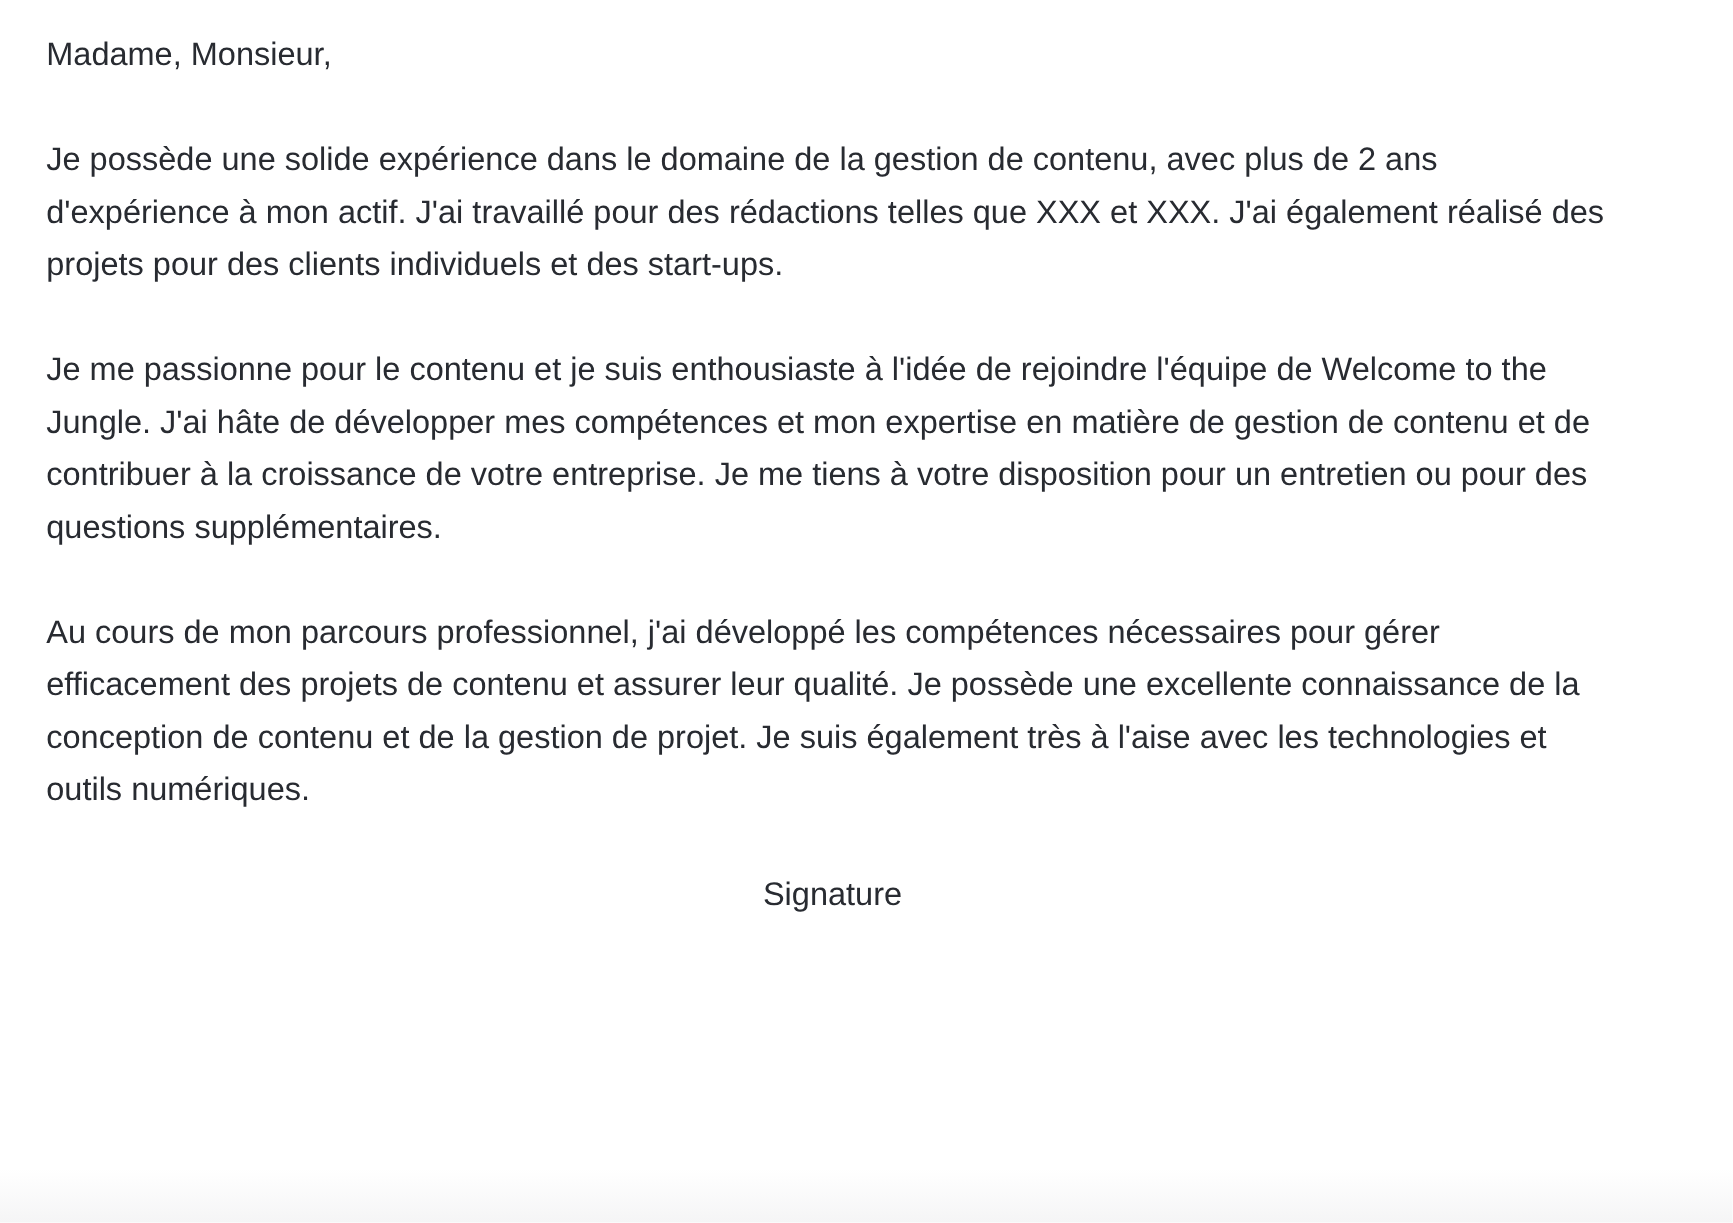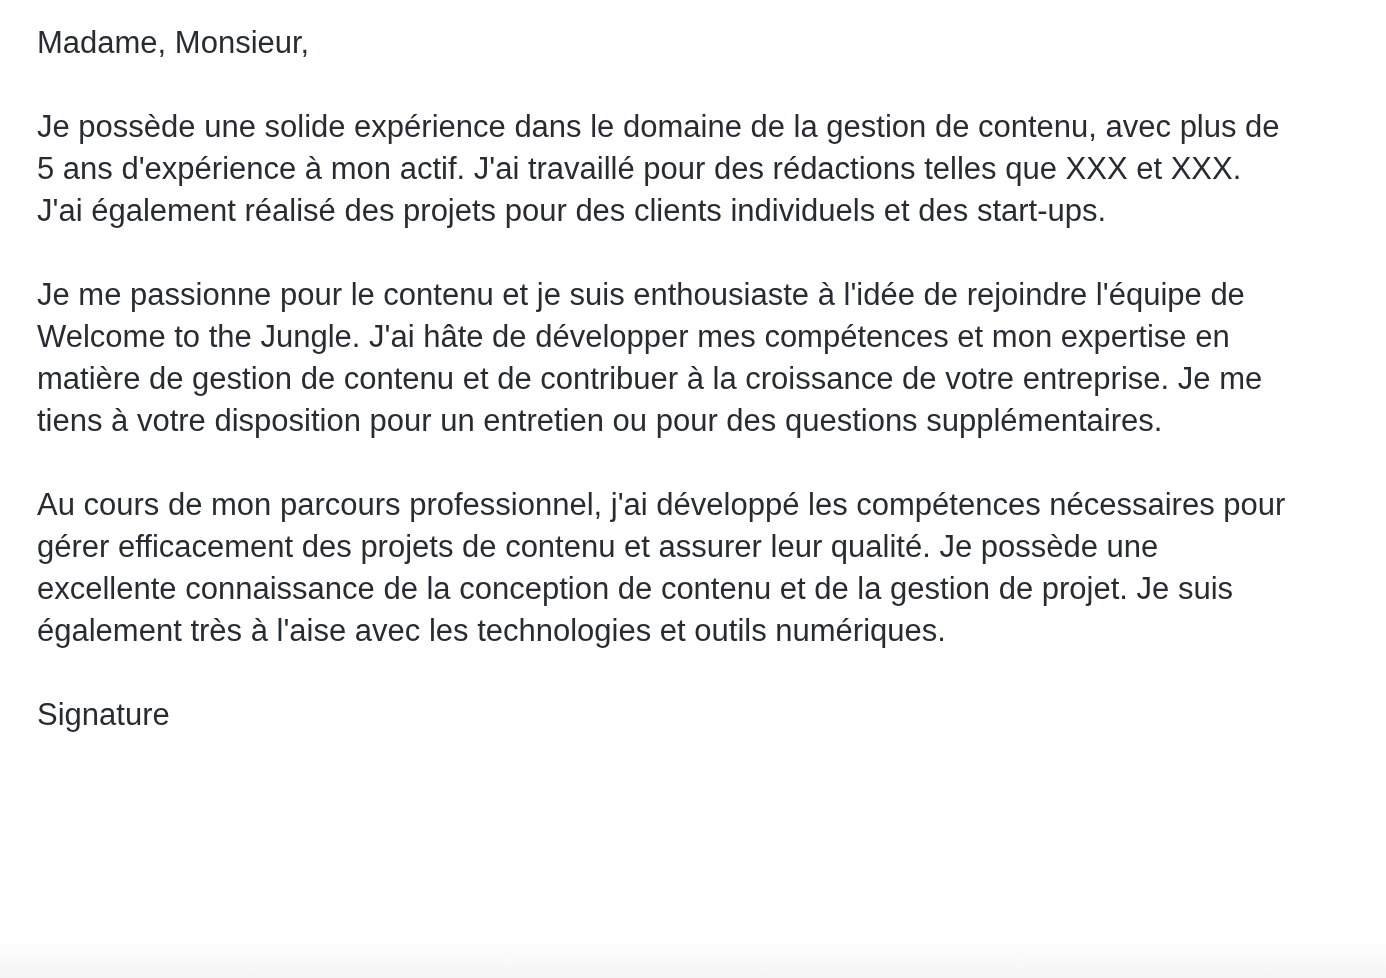--- a/index.html
+++ b/index.html
@@ -14,42 +14,43 @@
     background: linear-gradient(180deg,
                 var(--background, #ffffff) 0%,
                 var(--background, #ffffff) 95.6%,
                 var(--bottom-fade, #f5f5f6) 100%);
   }
   .letter-body {
     box-sizing: border-box;
     padding: 22px 0 0 37px;
     width: 1295px; 
     font-family: "Liberation Sans", sans-serif;
-    font-size: 31px;
+    font-size: 26px;
     line-height: 42px;
     font-kerning: normal;
     color: var(--text, #282b31);
     -webkit-font-smoothing: antialiased;
   }
   .letter-body p {
     margin: 0 0 42px 0; 
     padding: 0;
   }
   .letter-body p:last-child {
     margin-bottom: 0;
+    text-align: center;
   }
 </style>
 </head>
 <body>
 
 <main class="letter-body">
   <p>Madame, Monsieur,</p>
 
 
-  <p>Je possède une solide expérience dans le domaine de la gestion de contenu, avec plus de 5 ans d'expérience à mon actif. J'ai travaillé pour des rédactions telles que XXX et XXX. J'ai également réalisé des projets pour des clients individuels et des start-ups.</p>
+  <p>Je possède une solide expérience dans le domaine de la gestion de contenu, avec plus de 2 ans d'expérience à mon actif. J'ai travaillé pour des rédactions telles que XXX et XXX. J'ai également réalisé des projets pour des clients individuels et des start-ups.</p>
 
   <p>Je me passionne pour le contenu et je suis enthousiaste à l'idée de rejoindre l'équipe de Welcome to the Jungle. J'ai hâte de développer mes compétences et mon expertise en matière de gestion de contenu et de contribuer à la croissance de votre entreprise. Je me tiens à votre disposition pour un entretien ou pour des questions supplémentaires.</p>
 
   <p>Au cours de mon parcours professionnel, j'ai développé les compétences nécessaires pour gérer efficacement des projets de contenu et assurer leur qualité. Je possède une excellente connaissance de la conception de contenu et de la gestion de projet. Je suis également très à l'aise avec les technologies et outils numériques.</p>
 
 
   <p>Signature</p>
 </main>
 
 </body></html>

